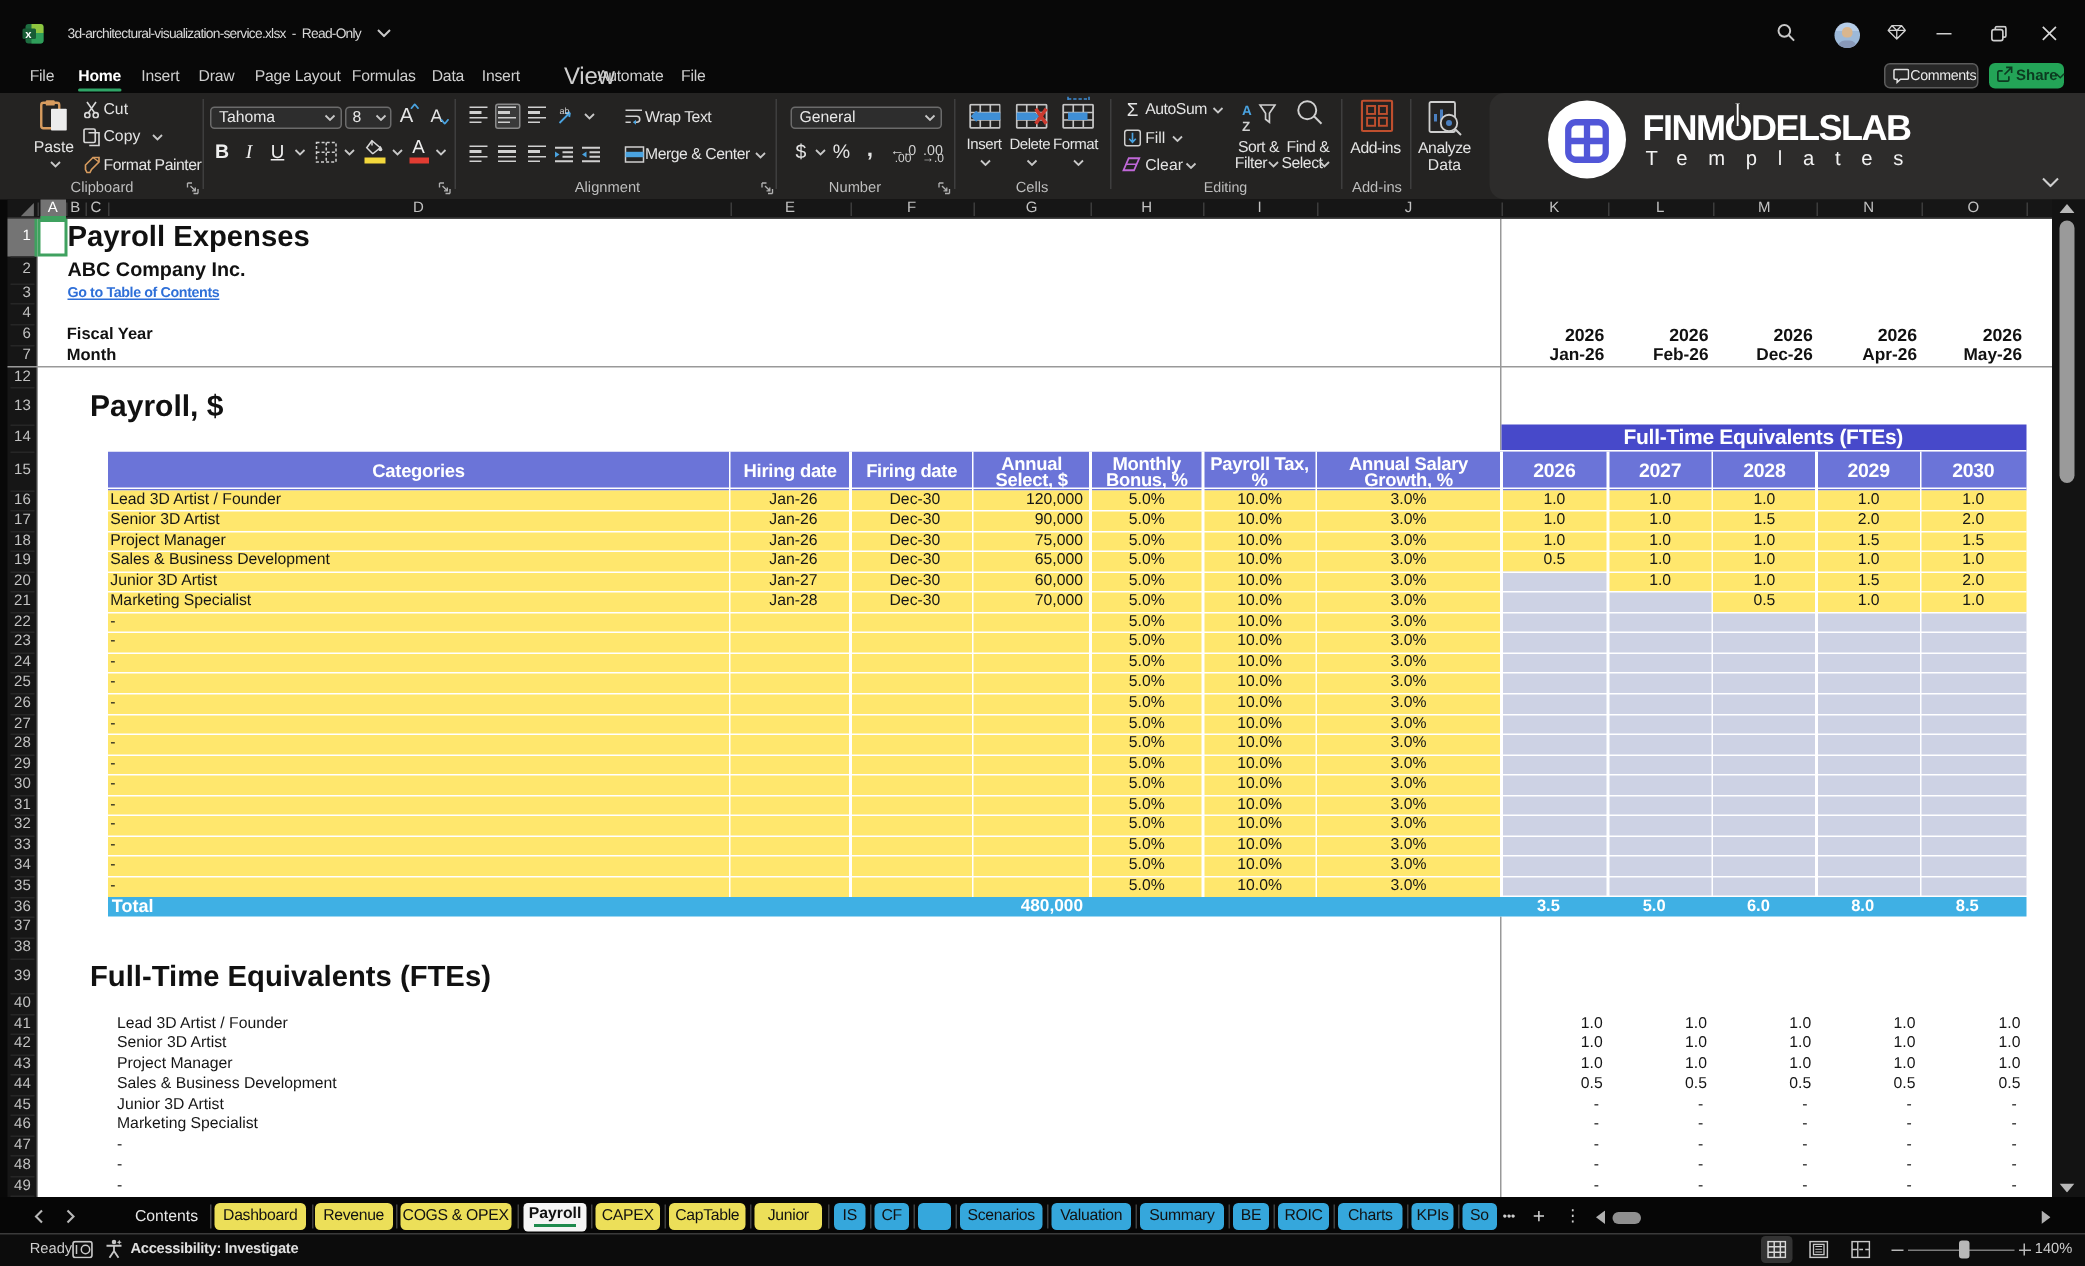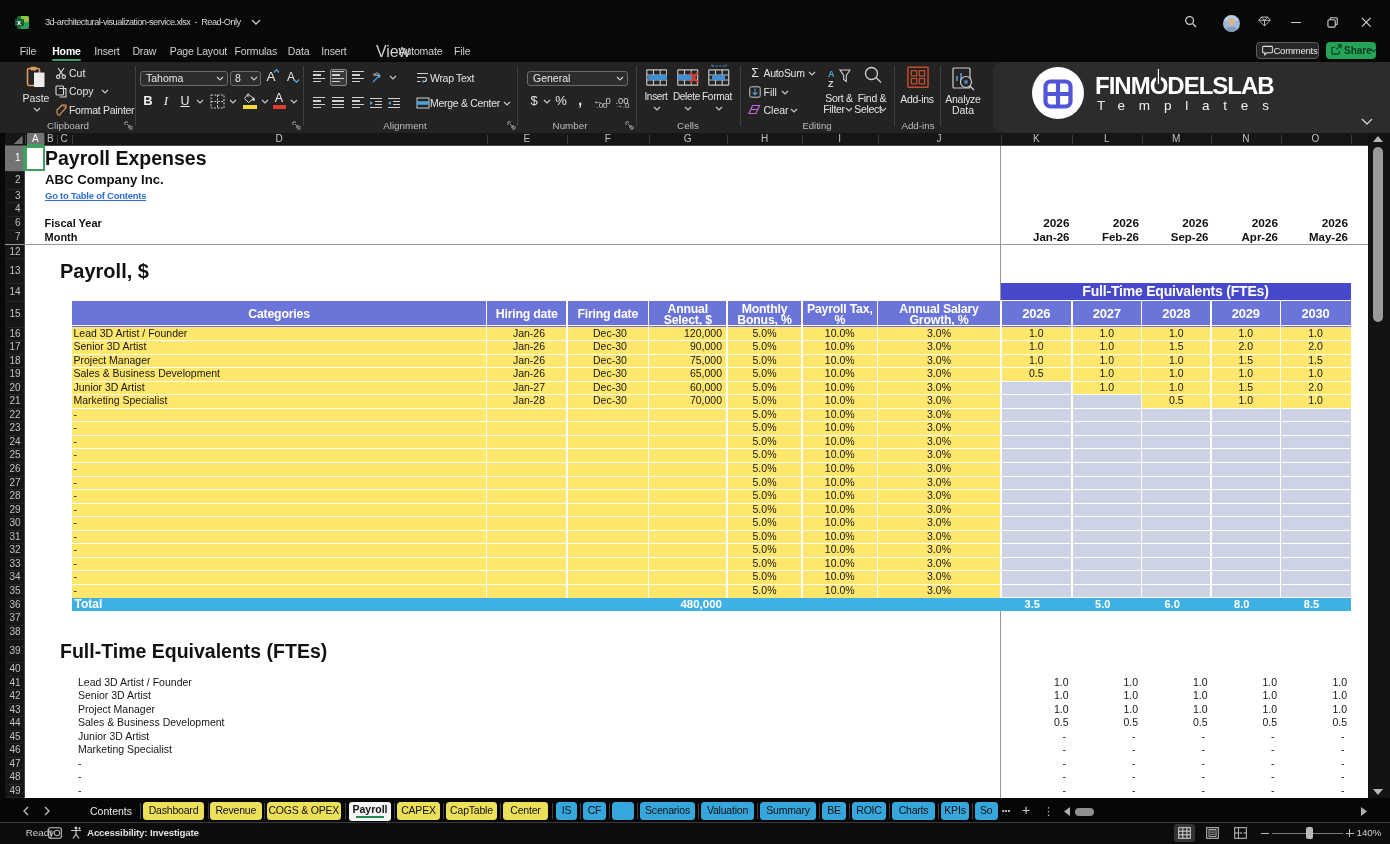--- a/index.html
+++ b/index.html
@@ -459,21 +459,21 @@
 <div style="position:absolute;left:45px;top:147px;width:500px;height:23px;font-size:19.5px;font-weight:700;color:#111111;text-align:left;line-height:23px;white-space:nowrap;">Payroll Expenses</div>
 <div style="position:absolute;left:45px;top:171px;width:400px;height:17px;font-size:13.2px;font-weight:700;color:#111111;text-align:left;line-height:17px;white-space:nowrap;">ABC Company Inc.</div>
 <div style="position:absolute;left:45px;top:189px;width:300px;height:13px;font-size:9.5px;font-weight:700;color:#2e6fd8;text-align:left;line-height:13px;white-space:nowrap;text-decoration:underline;letter-spacing:-0.25px;">Go to Table of Contents</div>
 <div style="position:absolute;left:44.5px;top:215.5px;width:120px;height:14px;font-size:11px;font-weight:700;color:#111111;text-align:left;line-height:14px;white-space:nowrap;">Fiscal Year</div>
 <div style="position:absolute;left:44.5px;top:229.5px;width:120px;height:14px;font-size:11px;font-weight:700;color:#111111;text-align:left;line-height:14px;white-space:nowrap;">Month</div>
 <div style="position:absolute;left:1000.5px;top:215.5px;width:69px;height:14px;font-size:11.8px;font-weight:700;color:#111111;text-align:right;line-height:14px;white-space:nowrap;">2026</div>
 <div style="position:absolute;left:1000.5px;top:229.5px;width:69px;height:14px;font-size:11.5px;font-weight:700;color:#111111;text-align:right;line-height:14px;white-space:nowrap;">Jan-26</div>
 <div style="position:absolute;left:1072px;top:215.5px;width:67px;height:14px;font-size:11.8px;font-weight:700;color:#111111;text-align:right;line-height:14px;white-space:nowrap;">2026</div>
 <div style="position:absolute;left:1072px;top:229.5px;width:67px;height:14px;font-size:11.5px;font-weight:700;color:#111111;text-align:right;line-height:14px;white-space:nowrap;">Feb-26</div>
 <div style="position:absolute;left:1141.5px;top:215.5px;width:67px;height:14px;font-size:11.8px;font-weight:700;color:#111111;text-align:right;line-height:14px;white-space:nowrap;">2026</div>
-<div style="position:absolute;left:1141.5px;top:229.5px;width:67px;height:14px;font-size:11.5px;font-weight:700;color:#111111;text-align:right;line-height:14px;white-space:nowrap;">Sep-26</div>
+<div style="position:absolute;left:1141.5px;top:229.5px;width:67px;height:14px;font-size:11.5px;font-weight:700;color:#111111;text-align:right;line-height:14px;white-space:nowrap;">Dec-26</div>
 <div style="position:absolute;left:1211px;top:215.5px;width:67px;height:14px;font-size:11.8px;font-weight:700;color:#111111;text-align:right;line-height:14px;white-space:nowrap;">2026</div>
 <div style="position:absolute;left:1211px;top:229.5px;width:67px;height:14px;font-size:11.5px;font-weight:700;color:#111111;text-align:right;line-height:14px;white-space:nowrap;">Apr-26</div>
 <div style="position:absolute;left:1280.5px;top:215.5px;width:67.5px;height:14px;font-size:11.8px;font-weight:700;color:#111111;text-align:right;line-height:14px;white-space:nowrap;">2026</div>
 <div style="position:absolute;left:1280.5px;top:229.5px;width:67.5px;height:14px;font-size:11.5px;font-weight:700;color:#111111;text-align:right;line-height:14px;white-space:nowrap;">May-26</div>
 <div style="position:absolute;left:60px;top:260px;width:300px;height:22px;font-size:20px;font-weight:700;color:#111111;text-align:left;line-height:22px;white-space:nowrap;">Payroll, $</div>
 <div style="position:absolute;left:1000px;top:146px;width:1.1px;height:652px;background:#999999;"></div>
 <div style="position:absolute;left:5px;top:243.6px;width:1363px;height:1.1px;background:#999999;"></div>
 <div style="position:absolute;left:1000.5px;top:283px;width:350px;height:17.5px;background:#4749ca;"></div>
 <div style="position:absolute;left:1000.5px;top:283px;width:350px;height:17.5px;font-size:14px;font-weight:700;color:#ffffff;text-align:center;line-height:17.5px;white-space:nowrap;letter-spacing:-0.2px;">Full-Time Equivalents (FTEs)</div>
 <div style="position:absolute;left:71.5px;top:300.5px;width:1279px;height:26px;background:#6b74d8;"></div>
@@ -760,21 +760,21 @@
 <div style="position:absolute;left:266.5px;top:802px;width:74.5px;height:17.5px;background:#ecdf59;border-radius:3.5px;"></div>
 <div style="position:absolute;left:266.5px;top:802px;width:74.5px;height:17.5px;font-size:10.5px;font-weight:400;color:#111111;text-align:center;line-height:17.5px;white-space:nowrap;letter-spacing:-0.2px;">COGS &amp; OPEX</div>
 <div style="position:absolute;left:349px;top:801.5px;width:42px;height:19px;background:#f5f5f5;border-radius:3px;"></div>
 <div style="position:absolute;left:349px;top:801px;width:42px;height:16px;font-size:10.5px;font-weight:700;color:#111111;text-align:center;line-height:16px;white-space:nowrap;">Payroll</div>
 <div style="position:absolute;left:356px;top:815.5px;width:28px;height:2px;background:#1e8a4d;"></div>
 <div style="position:absolute;left:397px;top:802px;width:43px;height:17.5px;background:#ecdf59;border-radius:3.5px;"></div>
 <div style="position:absolute;left:397px;top:802px;width:43px;height:17.5px;font-size:10.5px;font-weight:400;color:#111111;text-align:center;line-height:17.5px;white-space:nowrap;letter-spacing:-0.2px;">CAPEX</div>
 <div style="position:absolute;left:446px;top:802px;width:51px;height:17.5px;background:#ecdf59;border-radius:3.5px;"></div>
 <div style="position:absolute;left:446px;top:802px;width:51px;height:17.5px;font-size:10.5px;font-weight:400;color:#111111;text-align:center;line-height:17.5px;white-space:nowrap;letter-spacing:-0.2px;">CapTable</div>
 <div style="position:absolute;left:503px;top:802px;width:45px;height:17.5px;background:#ecdf59;border-radius:3.5px;"></div>
-<div style="position:absolute;left:503px;top:802px;width:45px;height:17.5px;font-size:10.5px;font-weight:400;color:#111111;text-align:center;line-height:17.5px;white-space:nowrap;letter-spacing:-0.2px;">Center</div>
+<div style="position:absolute;left:503px;top:802px;width:45px;height:17.5px;font-size:10.5px;font-weight:400;color:#111111;text-align:center;line-height:17.5px;white-space:nowrap;letter-spacing:-0.2px;">Junior</div>
 <div style="position:absolute;left:556px;top:802px;width:21px;height:17.5px;background:#35a7dc;border-radius:3.5px;"></div>
 <div style="position:absolute;left:556px;top:802px;width:21px;height:17.5px;font-size:10.5px;font-weight:400;color:#111111;text-align:center;line-height:17.5px;white-space:nowrap;letter-spacing:-0.2px;">IS</div>
 <div style="position:absolute;left:583px;top:802px;width:23px;height:17.5px;background:#35a7dc;border-radius:3.5px;"></div>
 <div style="position:absolute;left:583px;top:802px;width:23px;height:17.5px;font-size:10.5px;font-weight:400;color:#111111;text-align:center;line-height:17.5px;white-space:nowrap;letter-spacing:-0.2px;">CF</div>
 <div style="position:absolute;left:612px;top:802px;width:22px;height:17.5px;background:#35a7dc;border-radius:3.5px;"></div>
 <div style="position:absolute;left:612px;top:802px;width:22px;height:17.5px;font-size:10.5px;font-weight:400;color:#111111;text-align:center;line-height:17.5px;white-space:nowrap;letter-spacing:-0.2px;padding-left:44px;">BS</div>
 <div style="position:absolute;left:640px;top:802px;width:55px;height:17.5px;background:#35a7dc;border-radius:3.5px;"></div>
 <div style="position:absolute;left:640px;top:802px;width:55px;height:17.5px;font-size:10.5px;font-weight:400;color:#111111;text-align:center;line-height:17.5px;white-space:nowrap;letter-spacing:-0.2px;">Scenarios</div>
 <div style="position:absolute;left:701px;top:802px;width:53px;height:17.5px;background:#35a7dc;border-radius:3.5px;"></div>
 <div style="position:absolute;left:701px;top:802px;width:53px;height:17.5px;font-size:10.5px;font-weight:400;color:#111111;text-align:center;line-height:17.5px;white-space:nowrap;letter-spacing:-0.2px;">Valuation</div>
@@ -794,21 +794,21 @@
 <div style="position:absolute;left:1018px;top:800px;width:16px;height:20px;font-size:14px;font-weight:400;color:#cfcfcf;text-align:center;line-height:20px;white-space:nowrap;">+</div>
 <div style="position:absolute;left:1043px;top:801px;width:10px;height:20px;font-size:11px;font-weight:400;color:#cfcfcf;text-align:center;line-height:20px;white-space:nowrap;">⋮</div>
 <svg style="position:absolute;left:1064px;top:807px;width:6px;height:9px;" viewBox="0 0 6 9">
     <path d="M6 0 L0 4.5 L6 9 Z" fill="#b0b0b0"></path>
   </svg>
 <div style="position:absolute;left:1075px;top:807.5px;width:19px;height:8px;background:#8f8f8f;border-radius:4px;"></div>
 <svg style="position:absolute;left:1361px;top:807px;width:6px;height:9px;" viewBox="0 0 6 9">
     <path d="M0 0 L6 4.5 L0 9 Z" fill="#b0b0b0"></path>
   </svg>
 <div style="position:absolute;left:0px;top:822px;width:1390px;height:22px;background:#0c0c0c;border-top:1px solid #3a3a3a;"></div>
-<div style="position:absolute;left:14px;top:823px;width:40px;height:20px;font-size:9.8px;font-weight:400;color:#cfcfcf;text-align:right;line-height:20px;white-space:nowrap;">Ready</div>
+<div style="position:absolute;left:14px;top:823px;width:40px;height:20px;font-size:9.8px;font-weight:400;color:#cfcfcf;text-align:center;line-height:20px;white-space:nowrap;">Ready</div>
 <svg style="position:absolute;left:48px;top:827px;width:14px;height:12px;" viewBox="0 0 14 12">
     <rect x="0.7" y="0.7" width="12.6" height="10.6" rx="1.5" stroke="#c8c8c8" stroke-width="1.1" fill="none"></rect>
     <circle cx="9" cy="6" r="2.8" stroke="#c8c8c8" stroke-width="1" fill="none"></circle>
     <path d="M3 3 V9" stroke="#c8c8c8" stroke-width="1"></path>
   </svg>
 <svg style="position:absolute;left:70px;top:826px;width:12px;height:13px;" viewBox="0 0 12 13">
     <circle cx="6" cy="2" r="1.5" fill="#c8c8c8"></circle>
     <path d="M1 4.5 H11 M6 4.5 V8 M6 8 L3 12.5 M6 8 L9 12.5" stroke="#c8c8c8" stroke-width="1.2" fill="none"></path>
     <path d="M9.5 0.5 l0.5 1.2 1.2 0.5 -1.2 0.5 -0.5 1.2 -0.5 -1.2 -1.2 -0.5 1.2 -0.5 z" fill="#c8c8c8"></path>
   </svg>

